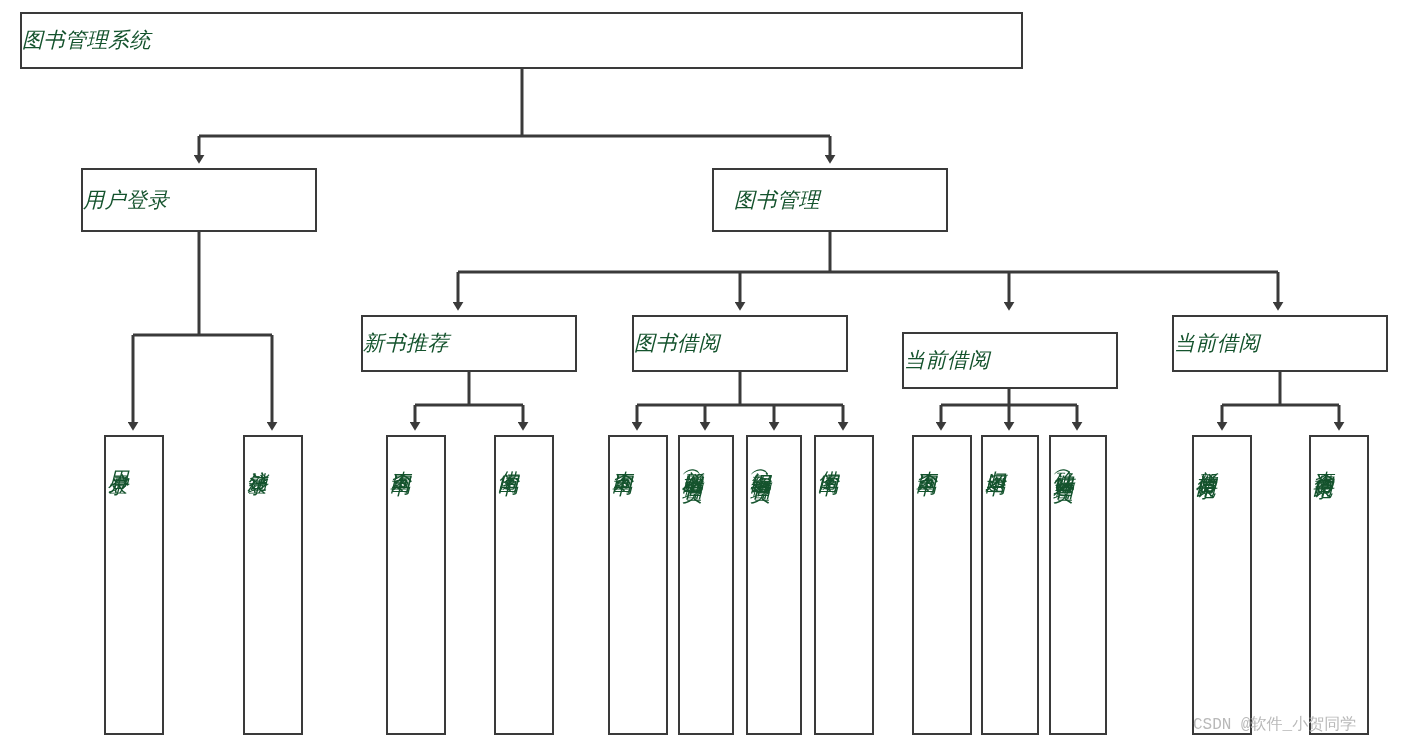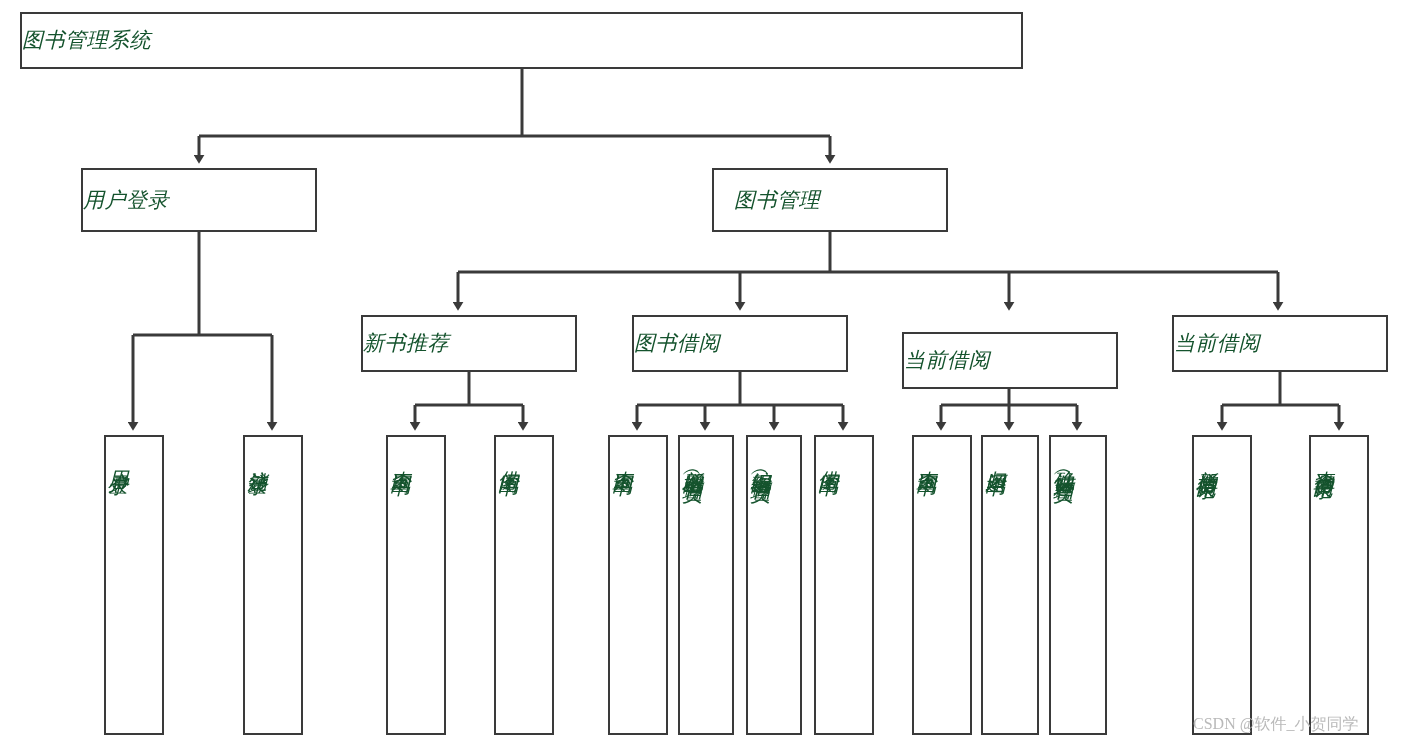--- a/index.html
+++ b/index.html
@@ -61,21 +61,21 @@
     white-space: nowrap;
   }
   .watermark {
     position: absolute;
     left: 1193px;
     top: 714px;
     font-size: 16px;
     color: #b9b9b9;
     white-space: nowrap;
     z-index: 3;
-    font-family: Liberation Serif, serif;
+    font-family: Liberation Mono, monospace;
   }
 </style>
 </head>
 <body>
 
 <div id="canvas">
 
   <svg class="edges" viewBox="0 0 1405 747" xmlns="http://www.w3.org/2000/svg">
     <defs>
       <marker id="arrow" markerWidth="9" markerHeight="11" refX="1.2" refY="5.5" orient="auto" markerUnits="userSpaceOnUse">

